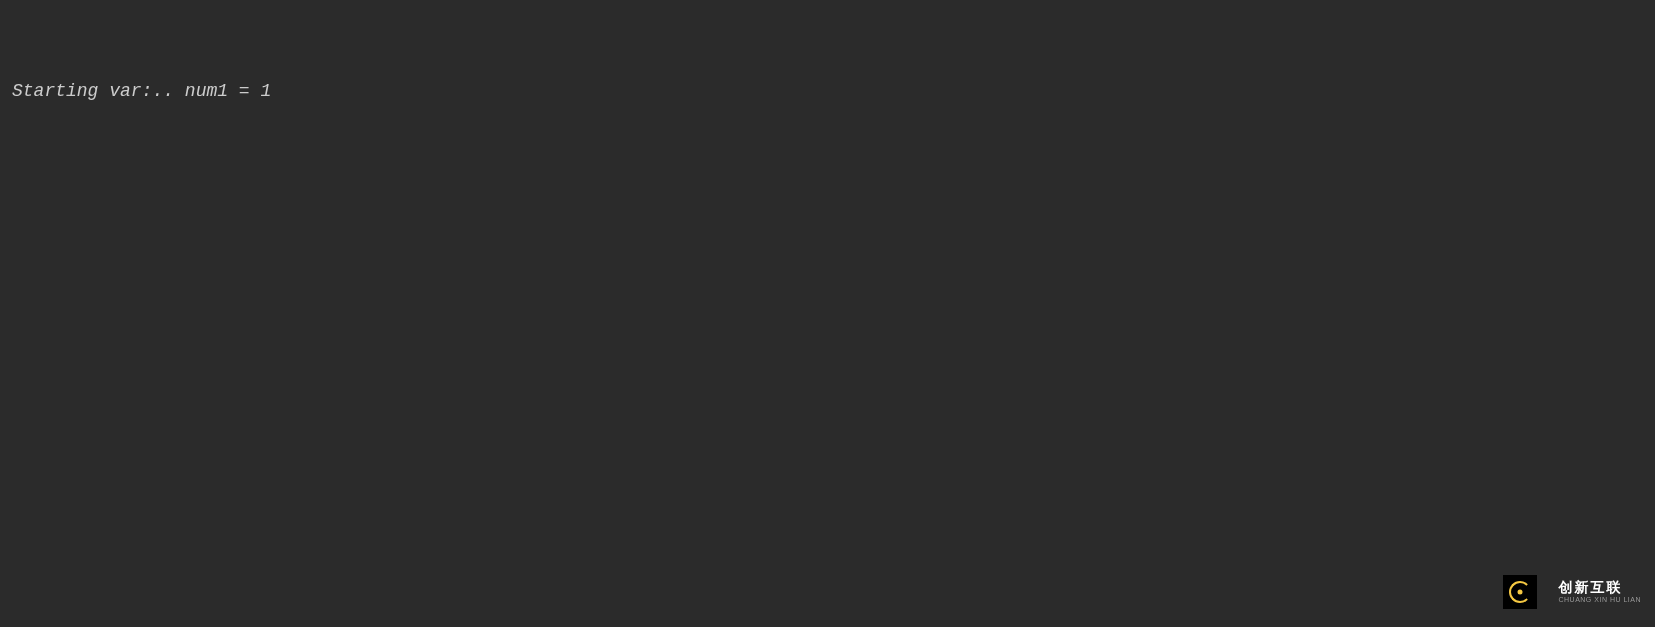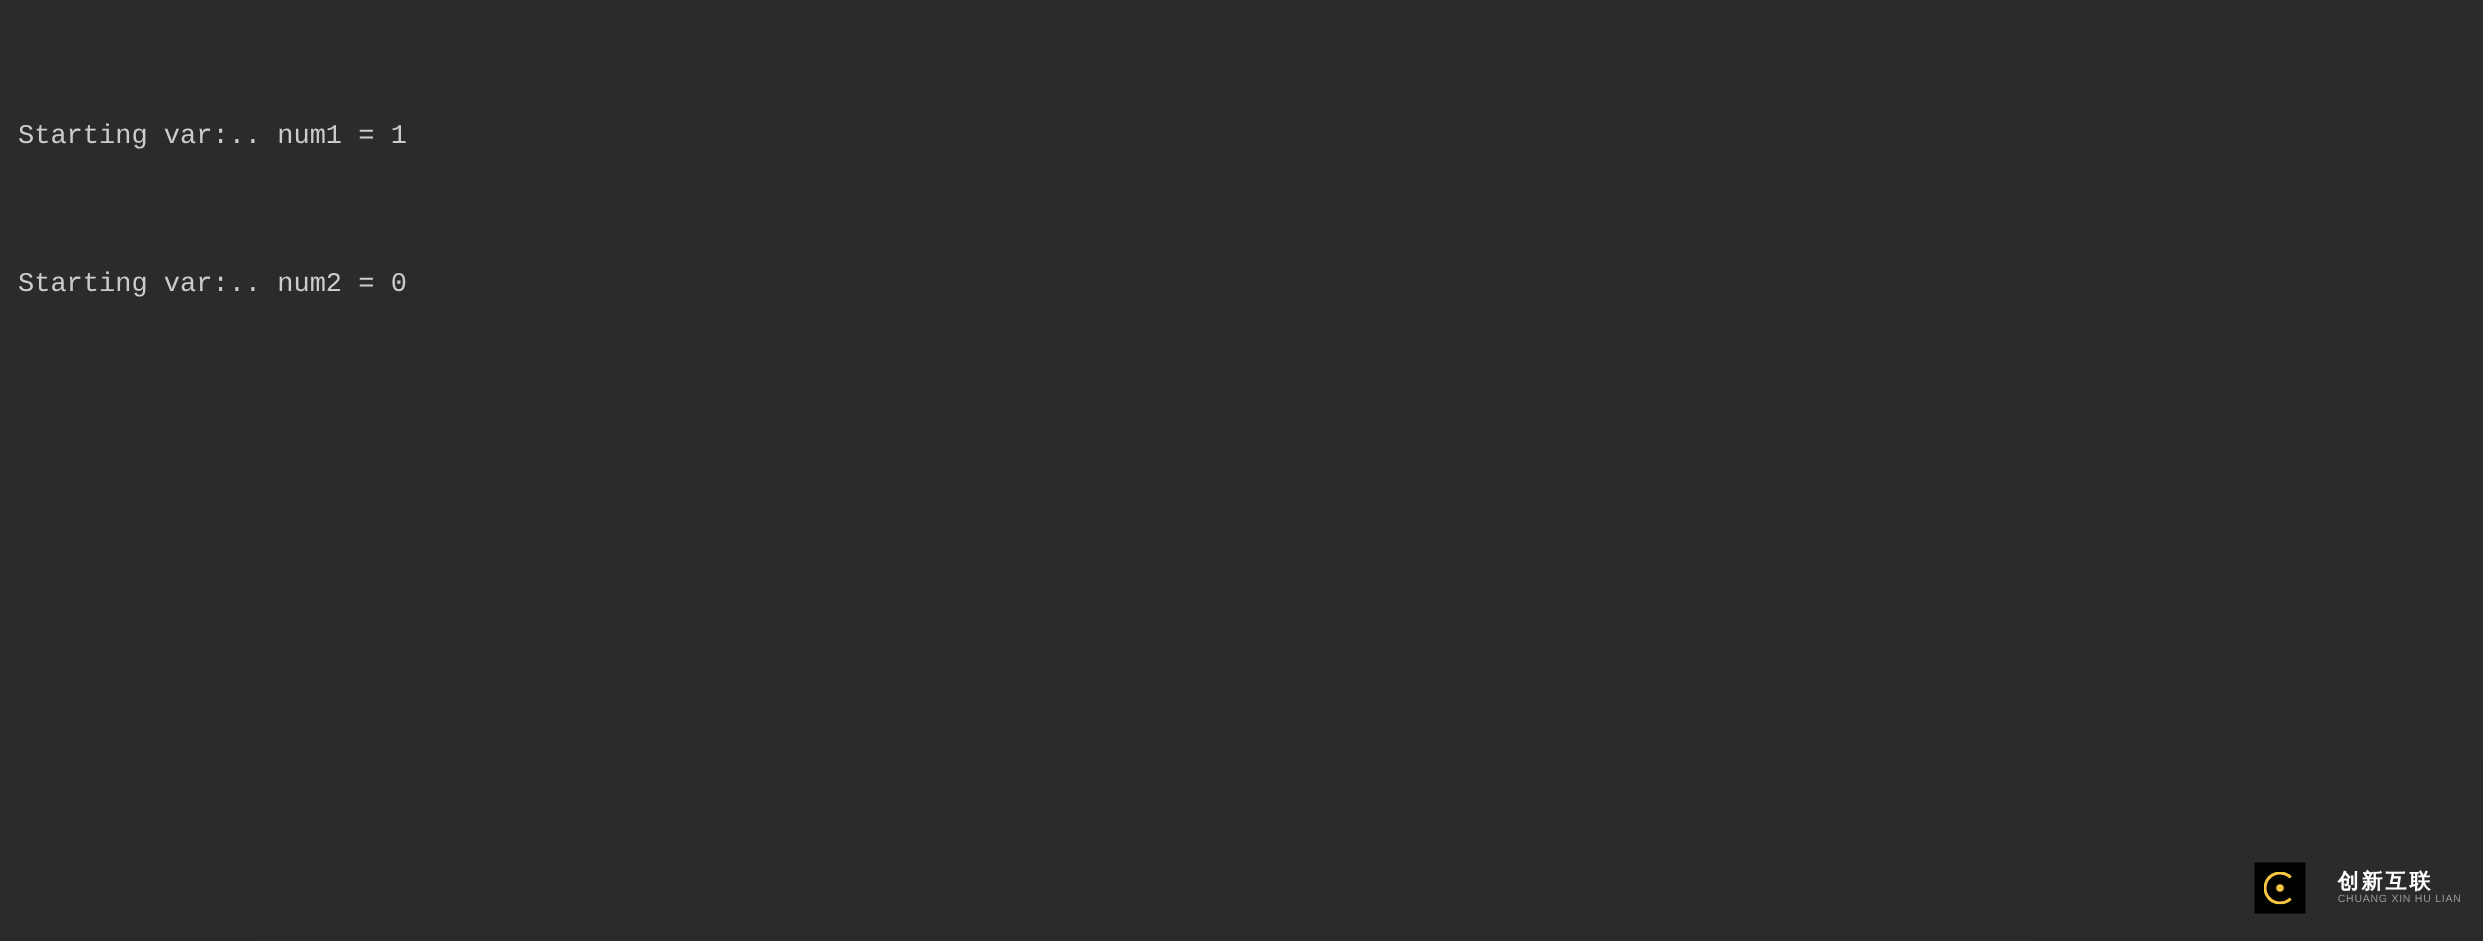--- a/index.html
+++ b/index.html
@@ -17,20 +17,21 @@
       width: 1655px;
       height: 627px;
       position: relative;
       overflow: hidden;
     }
     .terminal-output {
       white-space: pre;
     }
     .line {
       display: block;
+      font-style: italic;
     }
     .watermark {
       position: absolute;
       bottom: 18px;
       right: 14px;
       display: flex;
       align-items: center;
       gap: 21px;
     }
     .watermark-logo {
@@ -78,21 +79,20 @@
       font-size: 7px;
       font-family: Arial, sans-serif;
       letter-spacing: 0.5px;
     }
   </style>
 </head>
 <body>
 
 <div class="terminal-output">
   <span class="line">Starting var:.. num1 = 1</span>
-  <span class="line">Starting var:.. num2 = 0</span>
   
   
   
   
   
   
   
   
   
 </div>

